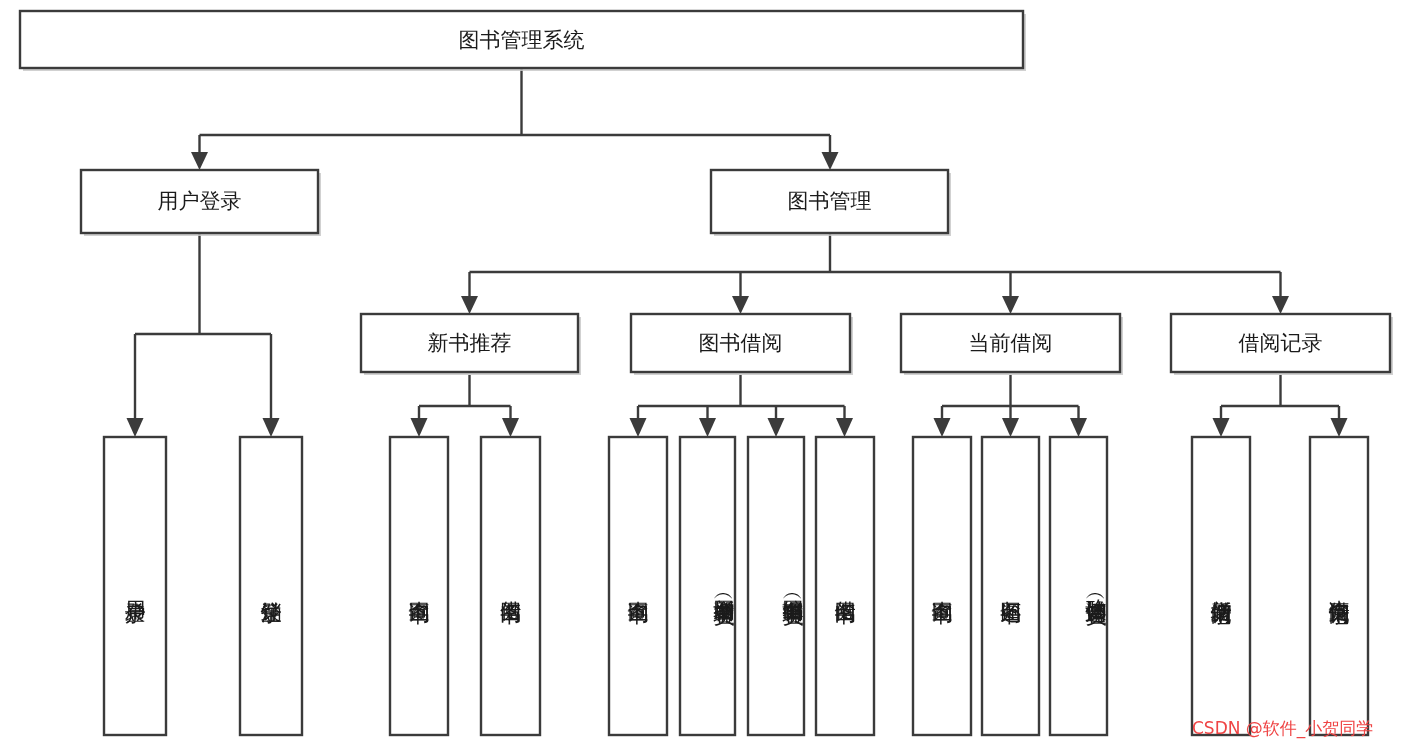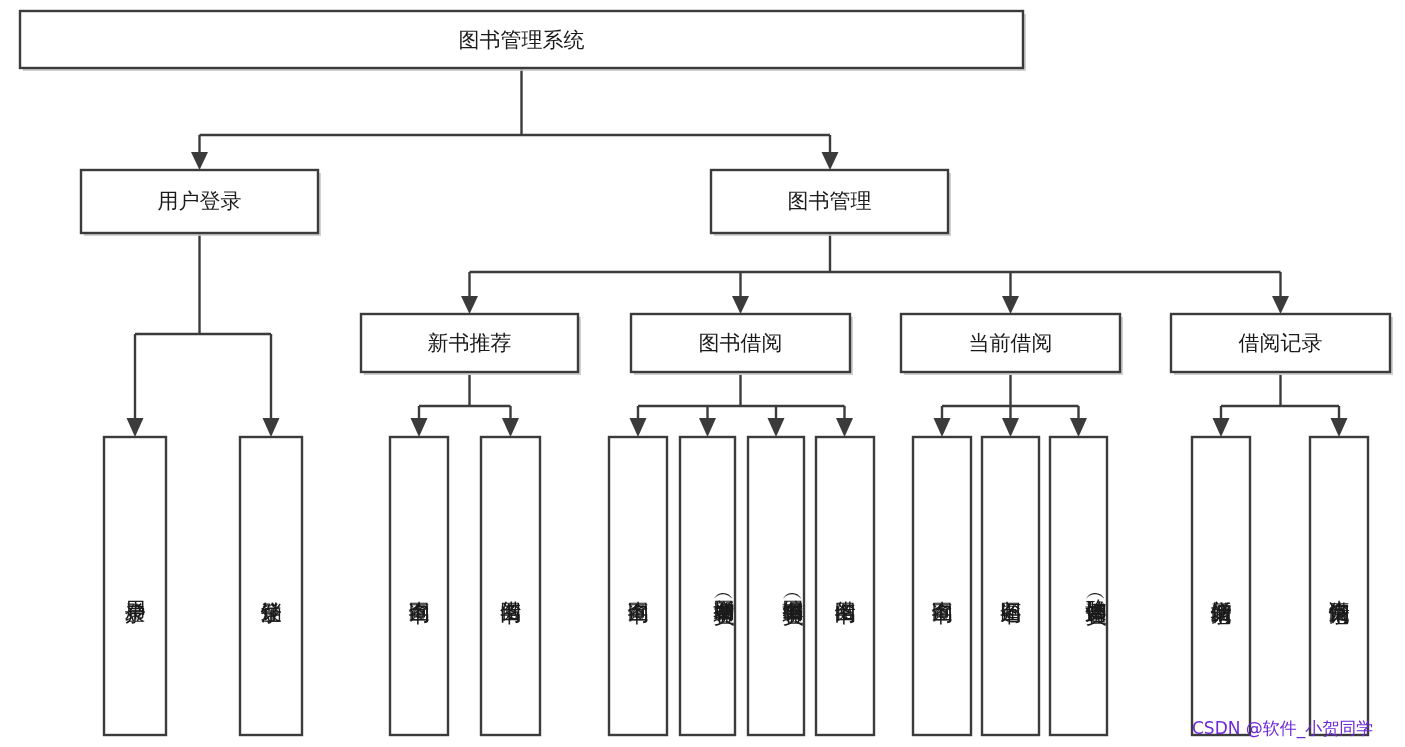--- a/index.html
+++ b/index.html
@@ -63,21 +63,21 @@
     line-height: 1.06;
     color: #1b1b1b;
     letter-spacing: 1px;
     white-space: nowrap;
     pointer-events: none;
   }
   .watermark {
     position: absolute;
     font-family: "DejaVu Sans", "Liberation Sans", sans-serif;
     font-size: 17px;
-    color: #6d28d9;
+    color: #ef4444;
     white-space: nowrap;
     left: 1192px;
     top: 717px;
   }
 </style>
 </head>
 <body>
 
 <div id="diagram-root">
 

